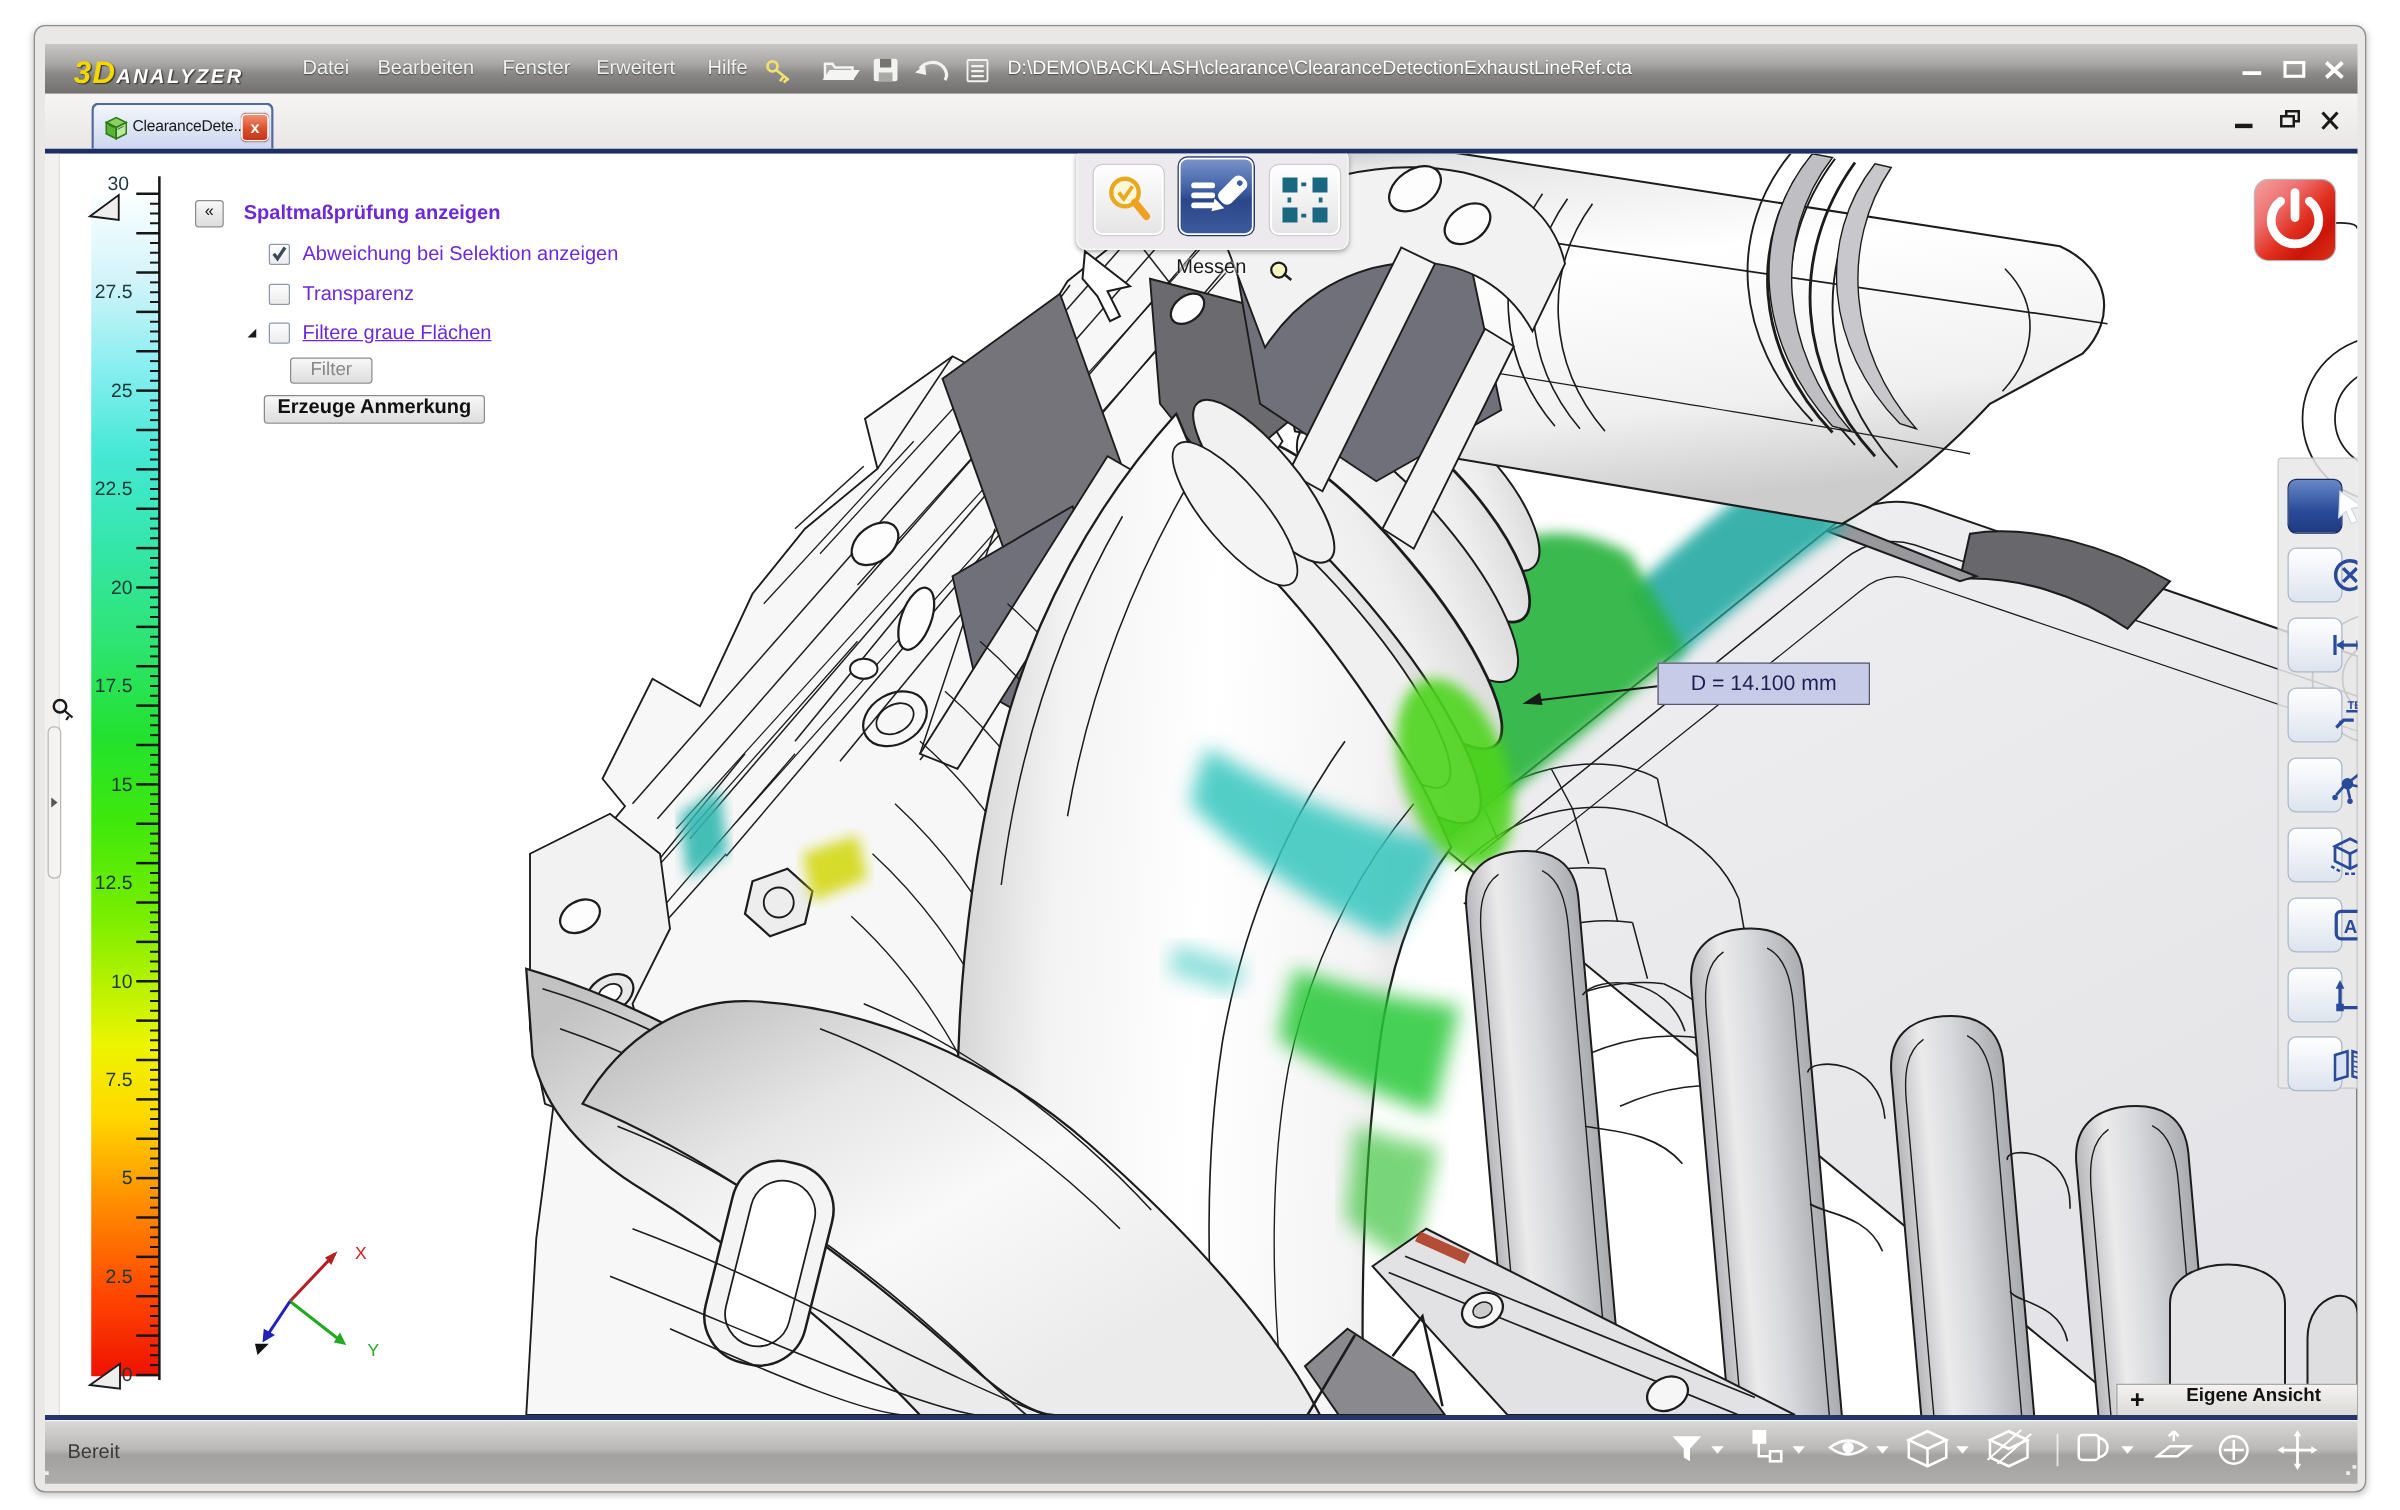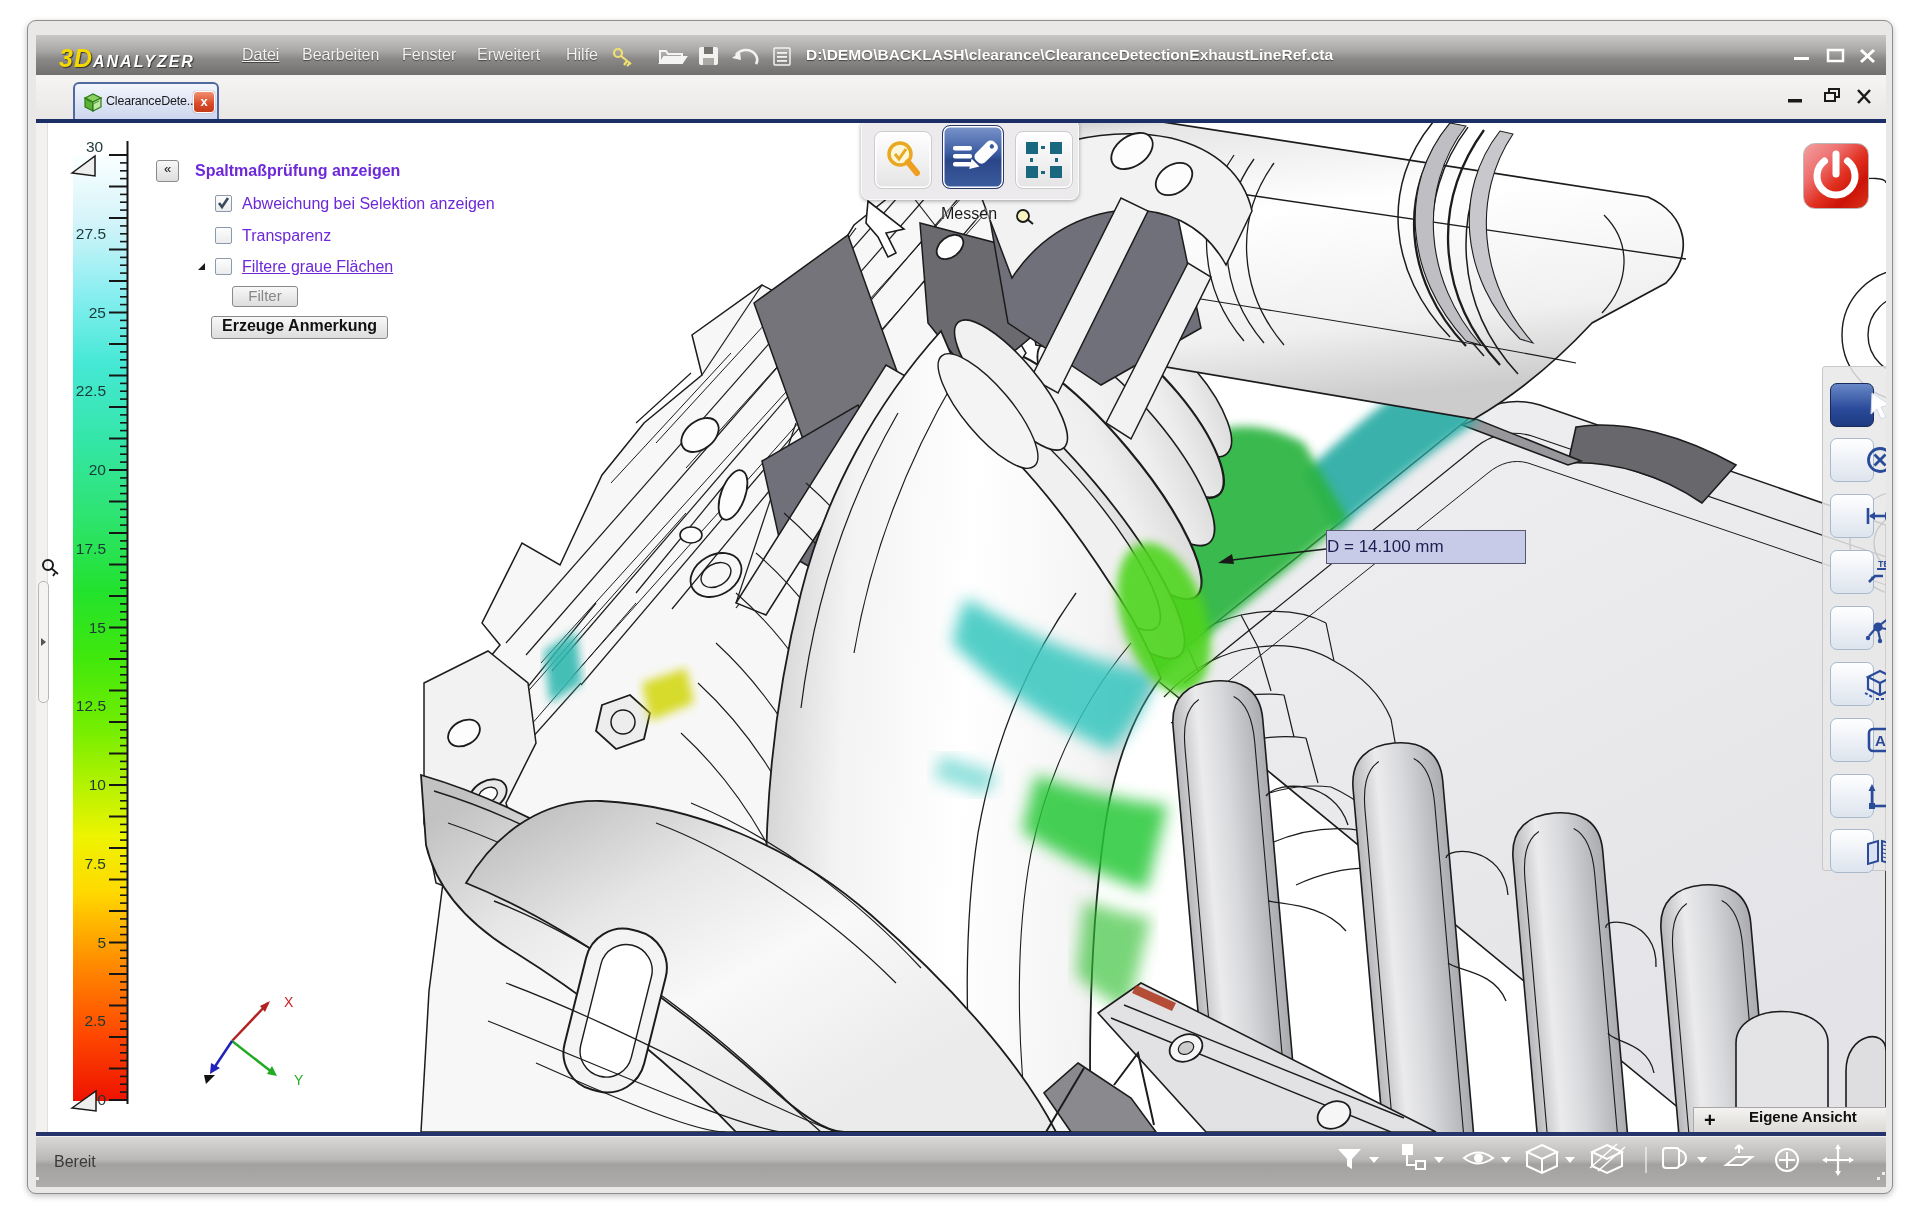--- a/index.html
+++ b/index.html
@@ -3,21 +3,21 @@
 <meta charset="utf-8">
 <style>
 * { margin:0; padding:0; box-sizing:border-box; }
 html,body { width:1920px; height:1208px; background:#ffffff; font-family:"Liberation Sans",sans-serif; overflow:hidden; }
 #win { position:absolute; left:27px; top:20px; width:1866px; height:1174px; background:#e9e8e6; border:1px solid #8f8e8c; border-radius:9px; box-shadow:0 2px 6px rgba(0,0,0,0.25); }
 #titlebar { position:absolute; left:8px; top:13px; width:1850px; height:41px; background:linear-gradient(#c9c8c6 0%, #a8a7a5 40%, #8a8987 60%, #716f6d 100%); border-top:1px solid #e8e8e6; }
 #logo { position:absolute; left:23px; top:9px; font-style:italic; font-weight:bold; letter-spacing:1px; }
 #logo .l3d { color:#f5d800; font-size:25px; text-shadow:1px 1px 1px #333; }
 #logo .lan { color:#ffffff; font-size:16px; letter-spacing:2px; text-shadow:1px 1px 1px #333; }
 .menuitem { position:absolute; top:11px; color:#f2f2f0; font-size:16px; text-shadow:0 1px 1px #444; }
-#path { position:absolute; left:770px; top:11px; color:#ffffff; font-size:15.5px; font-weight:bold; text-shadow:0 1px 1px #444; }
+#path { position:absolute; left:770px; top:11px; color:#ffffff; font-size:15.5px; font-weight:normal; text-shadow:0 1px 1px #444; }
 #tabbar { position:absolute; left:8px; top:54px; width:1850px; height:44px; background:linear-gradient(#f6f5f3, #e9e7e5); }
 #tab { position:absolute; left:37px; top:7px; width:146px; height:37px; background:linear-gradient(#f3f6fc, #ccd6ee); border:2px solid #51699e; border-bottom:none; border-radius:6px 6px 0 0; }
 #tab .txt { position:absolute; left:31px; top:10px; font-size:12.5px; letter-spacing:-0.2px; color:#1a1a1a; white-space:nowrap; }
 #tabx { position:absolute; left:118px; top:7px; width:22px; height:22px; border-radius:4px; background:linear-gradient(#f09070,#d94a28 60%,#c23a1a); border:1.5px solid #ffffff; box-shadow:0 0 1px #a33; color:#fff; font-size:13px; font-weight:bold; text-align:center; line-height:19px; }
 #blueline { position:absolute; left:8px; top:98px; width:1850px; height:4px; background:#1c2e66; }
 #viewport { position:absolute; left:8px; top:102px; width:1850px; height:1009px; background:#ffffff; overflow:hidden; }
 #blueline2 { position:absolute; left:8px; top:1111px; width:1850px; height:4px; background:#25356b; }
 #statusbar { position:absolute; left:8px; top:1115px; width:1850px; height:51px; background:linear-gradient(#d9d8d6 0%, #b9b8b6 45%, #a2a19f 55%, #aeadab 100%); border-top:1px solid #f0f0ee; }
 #statusbar .bereit { position:absolute; left:18px; top:16px; font-size:16px; color:#3a3a3a; }
 
@@ -33,28 +33,28 @@
 .btn { position:absolute; background:linear-gradient(#f8f8f8,#dddddd); border:1px solid #8a8a8a; border-radius:3px; font-size:15px; text-align:center; color:#111; }
 #mtoolbar { position:absolute; left:825px; top:-4px; width:218px; height:81px; background:#eceaec; border:1px solid #fbfbfb; border-radius:8px; box-shadow:0 1px 4px rgba(0,0,0,0.35); }
 .mbtn { position:absolute; top:11px; width:58px; height:58px; background:linear-gradient(#ffffff,#e4e4e4); border:1px solid #cccccc; border-radius:8px; box-shadow:inset 0 0 0 1.5px #fff; }
 #mbtn2 { background:linear-gradient(#7c96cc, #3a5aa0 45%, #2a4688 55%, #3c5c9e 100%); border:1px solid #2a3a6a; }
 #messenlbl { position:absolute; left:905px; top:82px; font-size:16px; color:#1a1a1a; text-shadow:0 0 3px #fff,0 0 3px #fff; }
 #rtoolbar { position:absolute; left:1786px; top:243px; width:66px; height:505px; background:rgba(232,232,232,0.85); border:1px solid #c8c8c8; border-radius:3px; }
 .rbtn { position:absolute; left:7px; width:44px; height:44px; background:linear-gradient(#ffffff,#dde4ee); border:1px solid #aab8cc; border-radius:7px;padding-left:28px; }
 #rbtn1 { background:linear-gradient(#6888c8,#2a4a9a 60%,#1e3a80); border:1px solid #1a2a5a; }
 #powerbtn { position:absolute; left:1767px; top:20px; width:66px; height:66px; border-radius:12px; background:linear-gradient(135deg,#f4a0a0 0%, #ee7070 30%, #e03020 55%, #cc1408 75%, #d8341a 100%); border:1px solid #b8b8b8; }
 #eigene { position:absolute; left:1657px; top:984px; width:194px; height:25px; background:linear-gradient(#f4f3f1,#dcdad7); border:1px solid #a8a7a5; border-bottom:none; font-size:15px; font-weight:bold; color:#111; }
-#measlbl { position:absolute; left:1290px; top:407px; width:200px; height:34px; background:#c8cbe8; border:1.5px solid #55586e; font-size:17px; color:#1c2050; line-height:31px; }
+#measlbl { position:absolute; left:1290px; top:407px; width:170px; height:34px; background:#c8cbe8; border:1.5px solid #55586e; font-size:17px; color:#1c2050; line-height:31px; text-align:center; }
 </style>
 </head>
 <body>
 <div id="win">
   <div id="titlebar">
     <div id="logo"><span class="l3d">3D</span><span class="lan">ANALYZER</span></div>
-    <span class="menuitem" style="left:206px;text-decoration:underline;">Datei</span>
+    <span class="menuitem" style="left:206px;">Datei</span>
     <span class="menuitem" style="left:266px;">Bearbeiten</span>
     <span class="menuitem" style="left:366px;">Fenster</span>
     <span class="menuitem" style="left:441px;">Erweitert</span>
     <span class="menuitem" style="left:530px;">Hilfe</span>
     <span id="path">D:\DEMO\BACKLASH\clearance\ClearanceDetectionExhaustLineRef.cta</span>
     <svg width="1850" height="41" viewBox="0 0 1850 41" style="position:absolute;left:0;top:0;">
       <g stroke="#f0e070" stroke-width="2.2" fill="none">
         <circle cx="582" cy="18" r="4"></circle>
         <path d="M585 21 L595 29 M591 26 L588 30 M594 28 L591 31"></path>
       </g>

